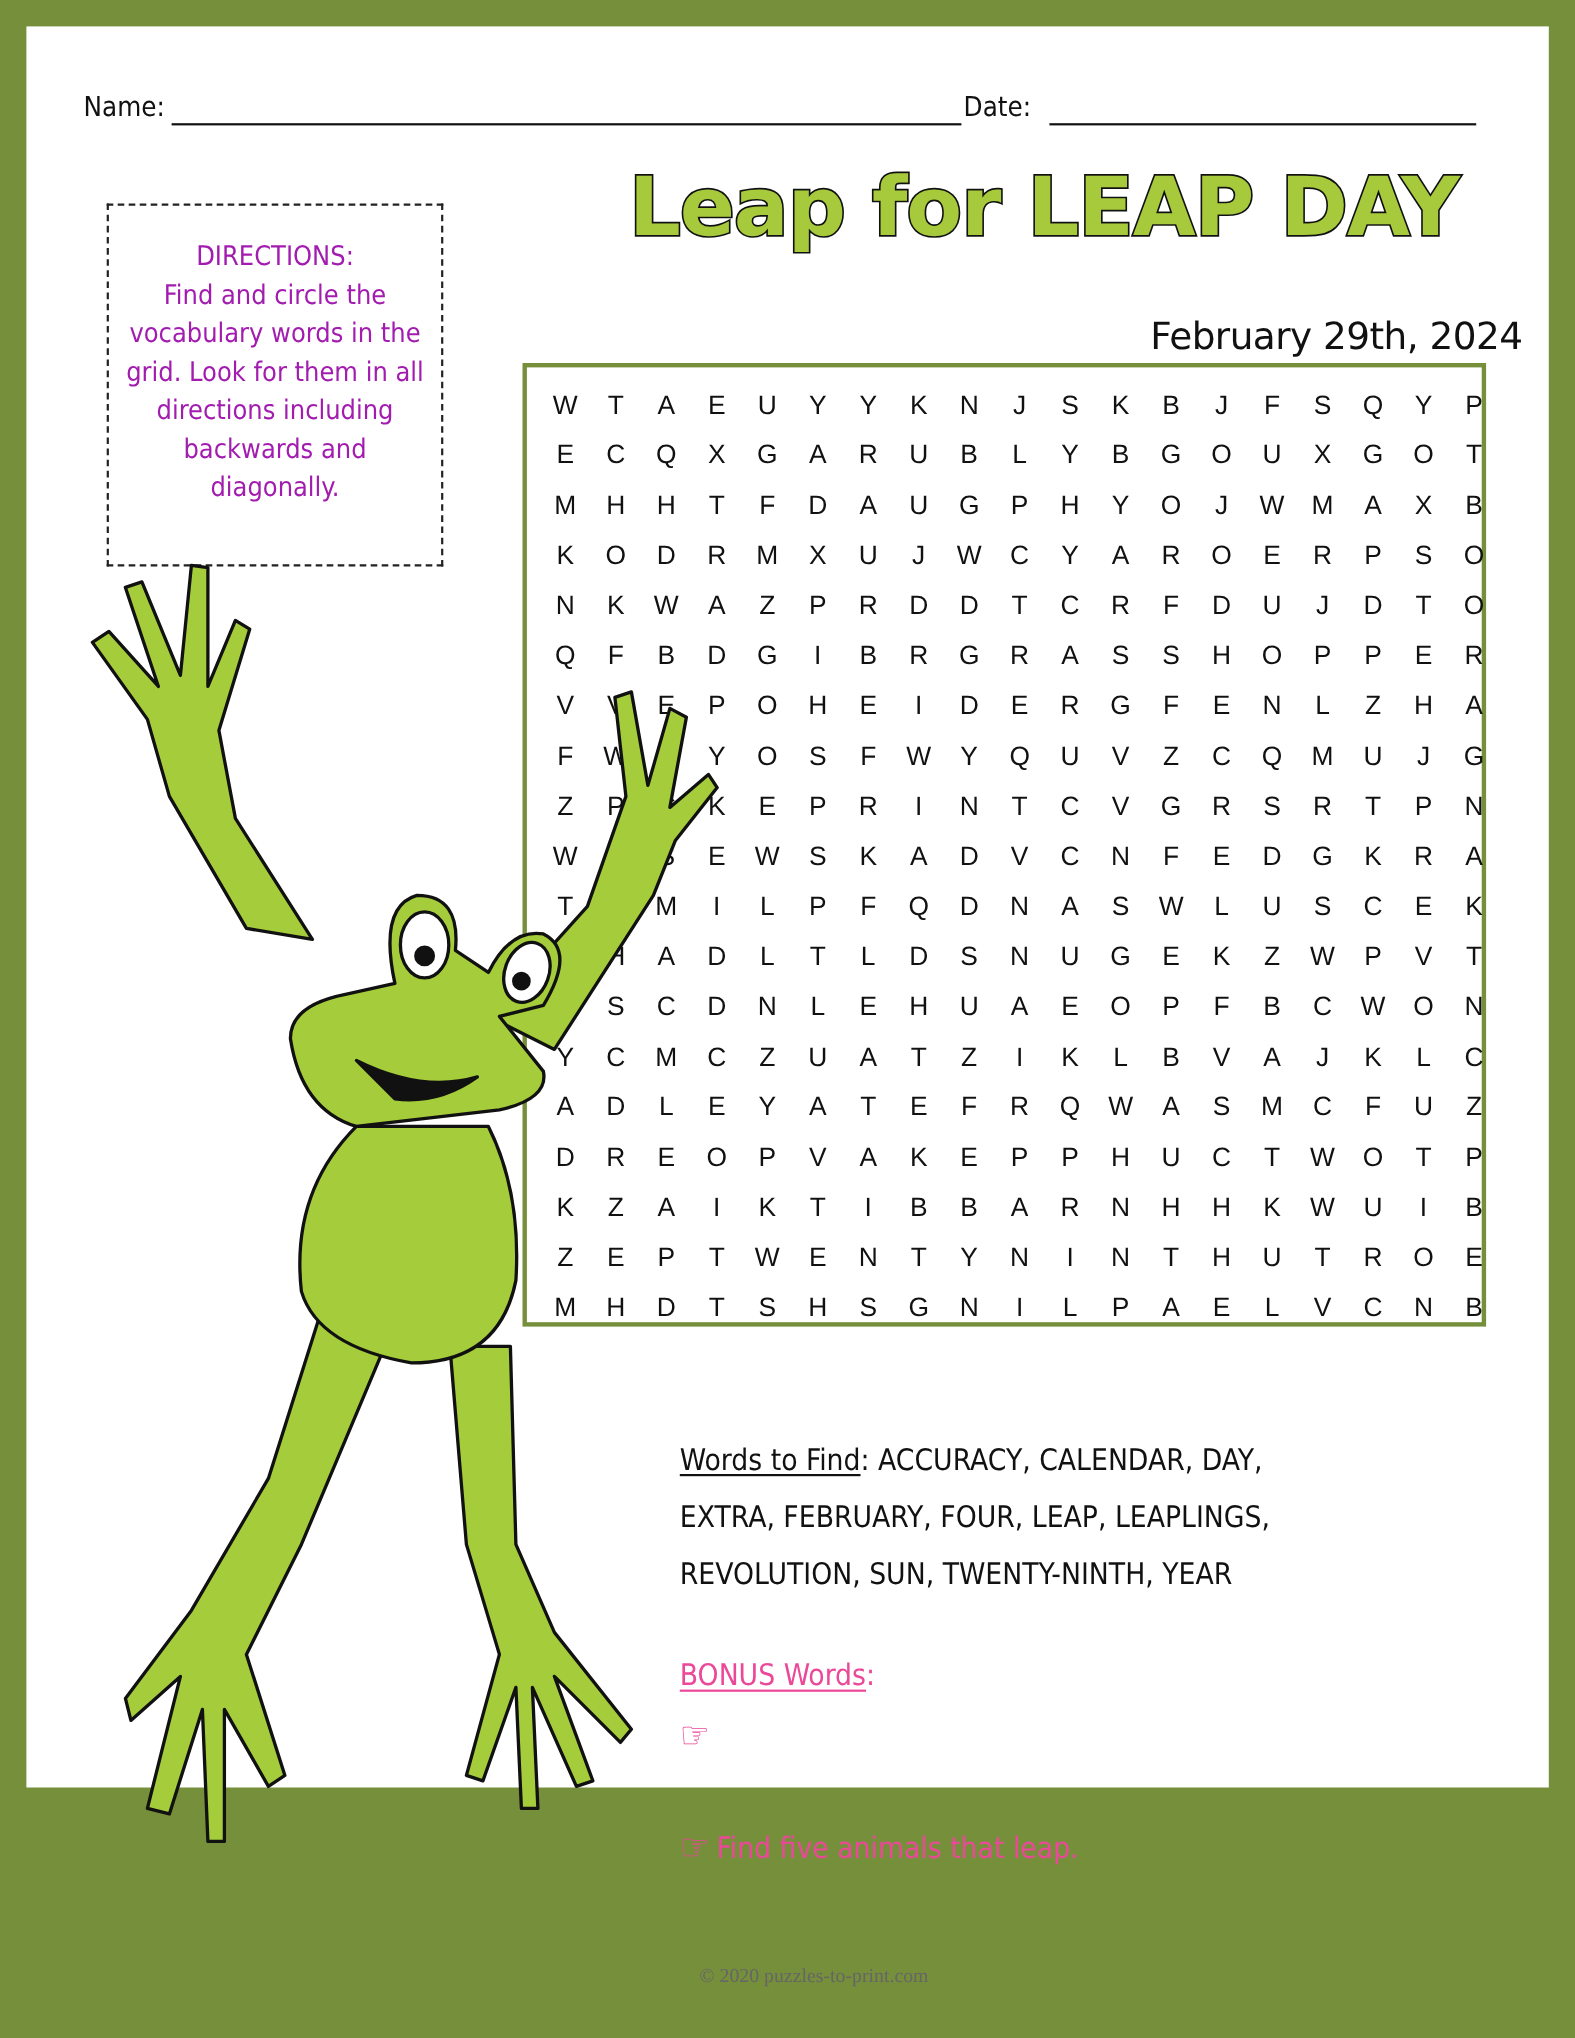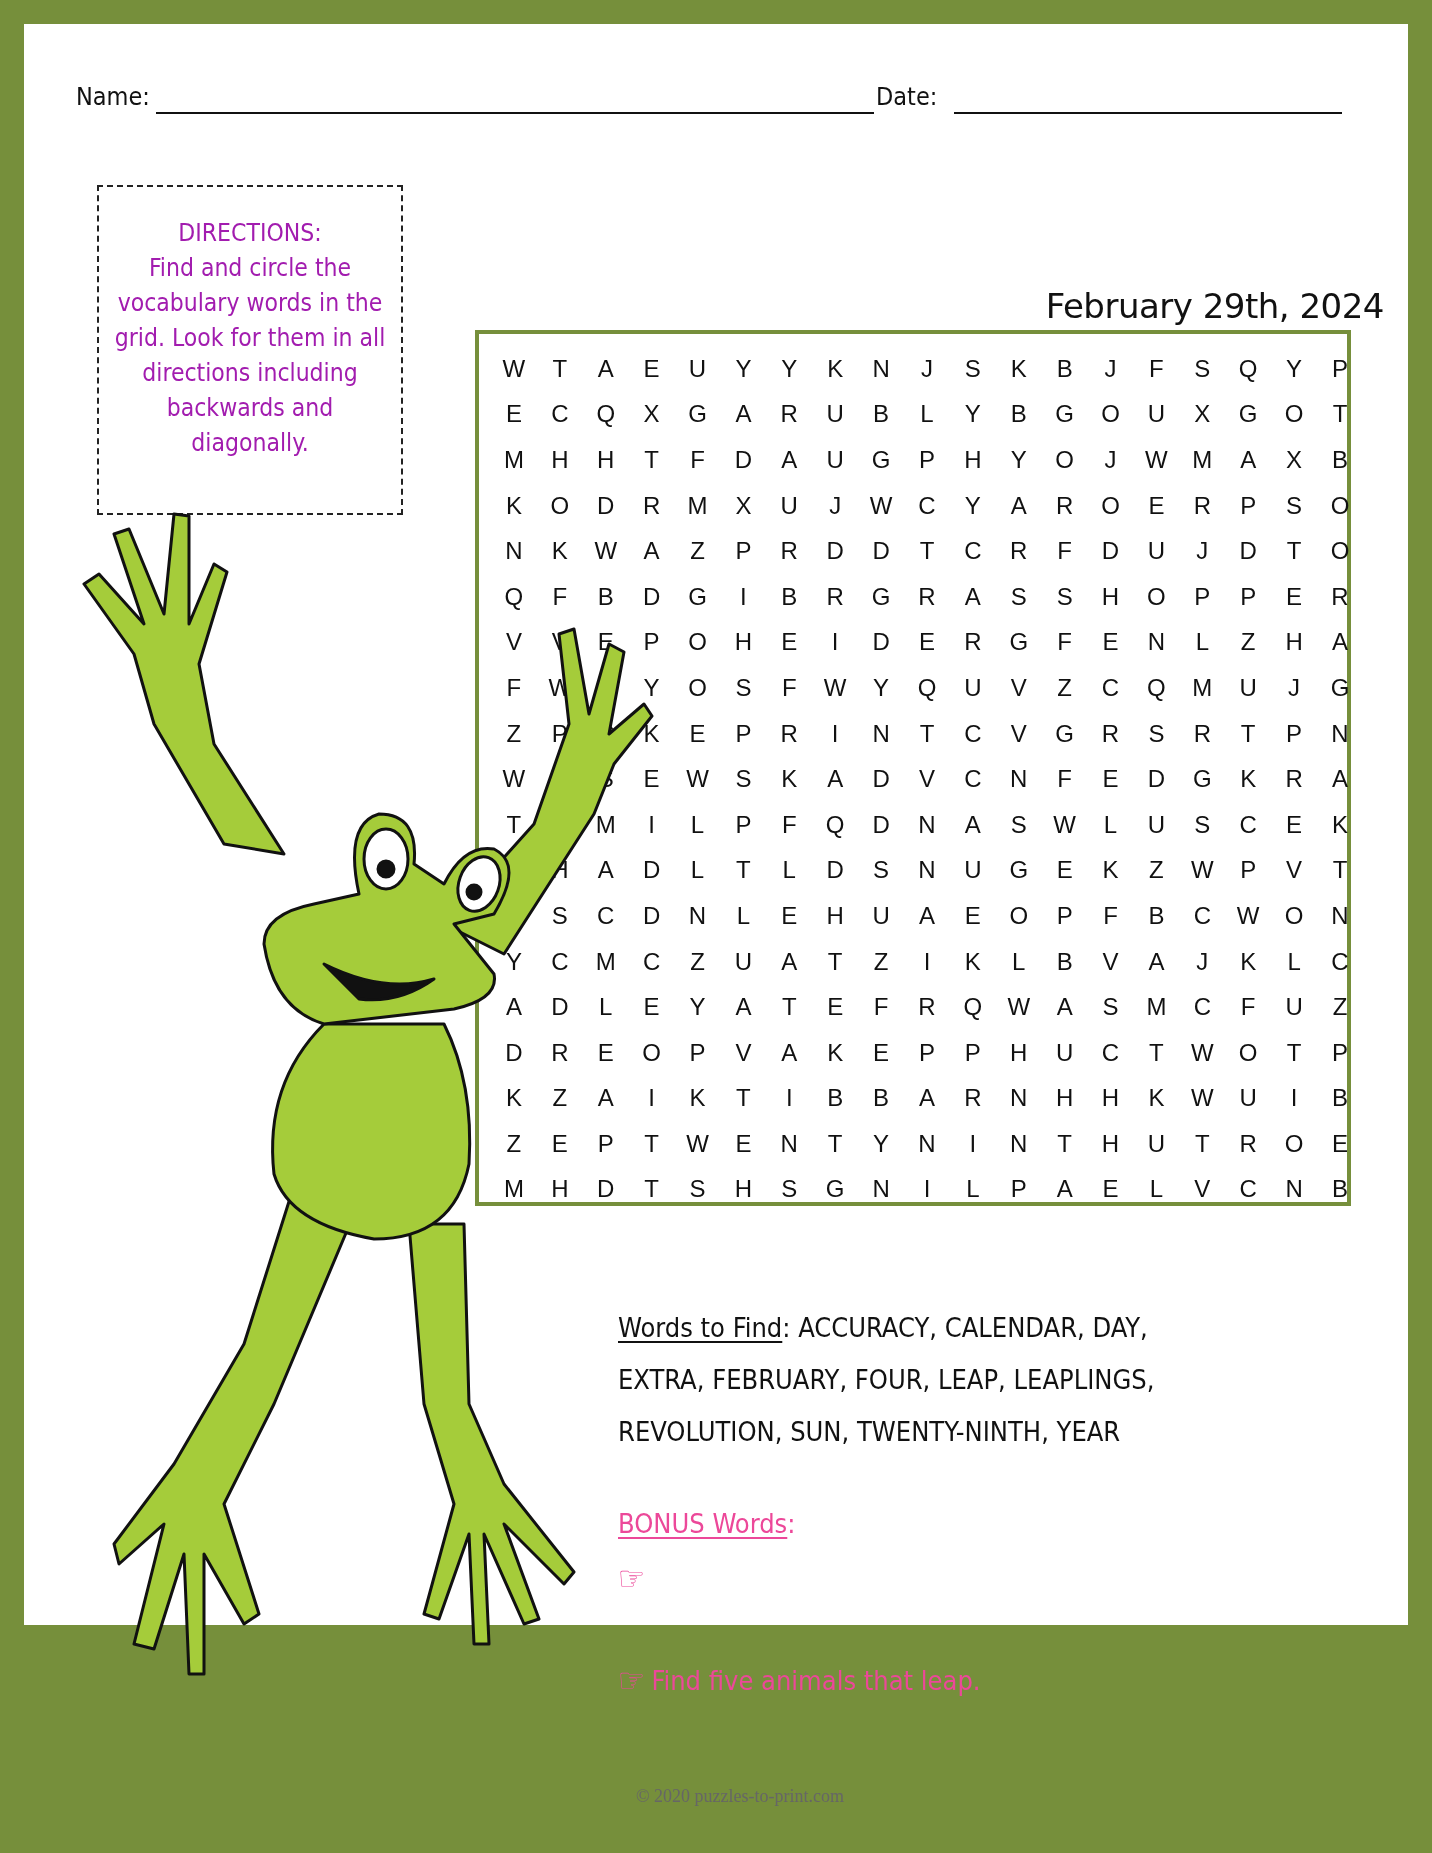--- a/index.html
+++ b/index.html
@@ -25,20 +25,21 @@
 </head>
 <body>
 
 <div class="page">
 
   <span class="abs hand label" style="left:52px;top:58px;">Name:</span>
   <div class="line" style="left:132px;top:88px;width:718px;"></div>
   <span class="abs hand label" style="left:852px;top:58px;">Date:</span>
   <div class="line" style="left:930px;top:88px;width:388px;"></div>
 
+  <div class="title">Leap for LEAP DAY</div>
   <div class="subtitle">February 29th, 2024</div>
 
   <div class="directions hand">
     <div>DIRECTIONS:</div>
     <div>Find and circle the vocabulary words in the grid.  Look for them in all directions including backwards and diagonally.</div>
   </div>
 
   <div class="grid-box">
     <div class="grid" id="grid">
         <div class="cell">W</div>

